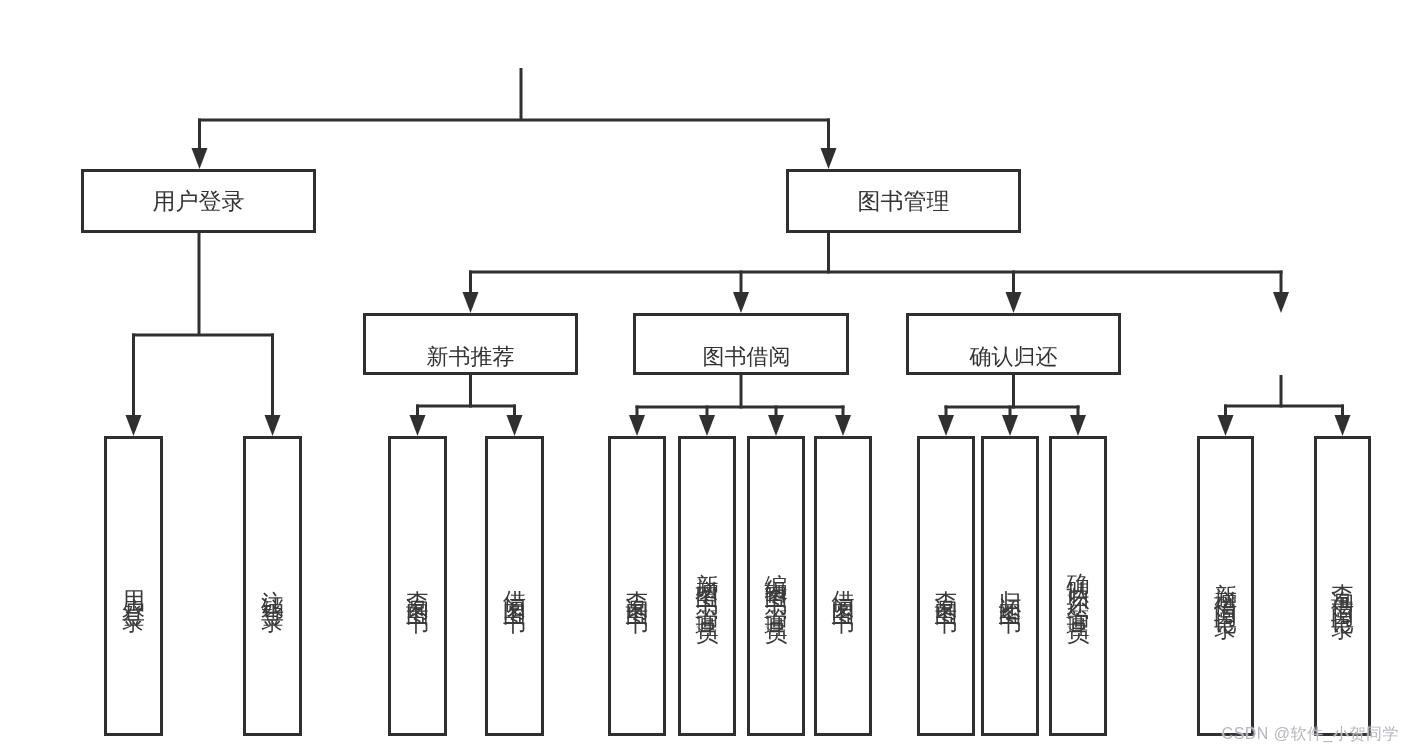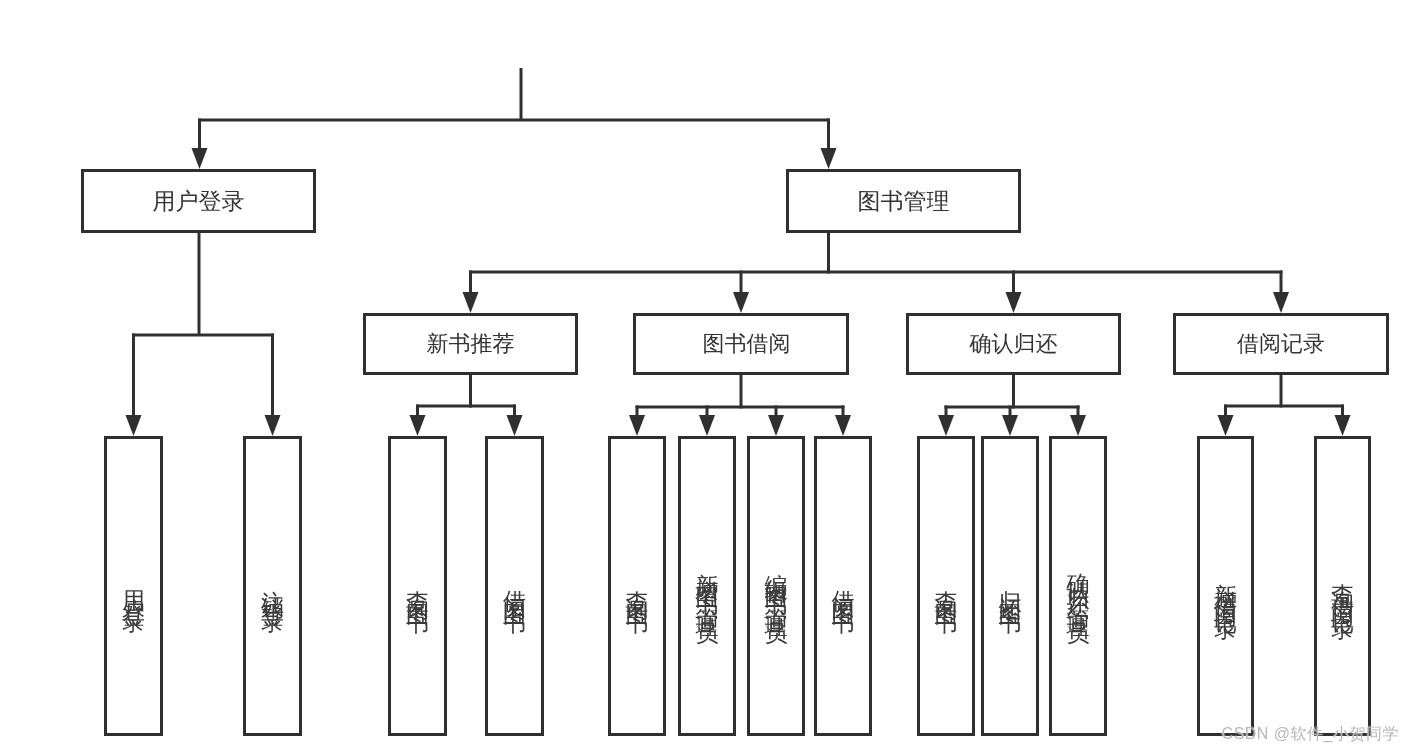--- a/index.html
+++ b/index.html
@@ -28,21 +28,21 @@
     background: #ffffff;
     border: 3px solid #2f2f2f;
     display: flex;
     align-items: center;
     justify-content: center;
     color: #333333;
     z-index: 2;
   }
   .box-root   { left: 21px;  top: 13px;  width: 1000px; height: 55px; font-size: 23px; }
   .box-l2     { top: 169px; height: 64px; width: 235px; font-size: 23px; }
-  .box-l3     { top: 313px; height: 62px; font-size: 22px; }
+  .box-l3     { top: 313px; height: 62px; font-size: 22px; align-items: flex-end; }
   .box-leaf   { top: 436px; height: 300px; border-width: 3px; }
   .vlabel {
     writing-mode: vertical-rl;
     text-orientation: mixed;
     font-size: 23px;
     letter-spacing: 7px;
     color: #3a3a3a;
     line-height: 1;
     white-space: nowrap;
   }
@@ -150,23 +150,20 @@
 
   <div class="box box-l3" style="left:363px;width:215px;">
     <span>新书推荐</span>
   </div>
   <div class="box box-l3" style="left:633px;width:216px;padding-left:11px;">
     <span>图书借阅</span>
   </div>
   <div class="box box-l3" style="left:906px;width:215px;">
     <span>确认归还</span>
   </div>
-  <div class="box box-l3" style="left:1173px;width:216px;">
-    <span>借阅记录</span>
-  </div>
 
   <div class="box box-leaf" style="left:104px;width:59px;">
     <span class="vlabel">用户登录</span>
   </div>
   <div class="box box-leaf" style="left:243px;width:59px;">
     <span class="vlabel">注销登录</span>
   </div>
 
   <div class="box box-leaf" style="left:388px;width:59px;">
     <span class="vlabel">查询图书</span>

